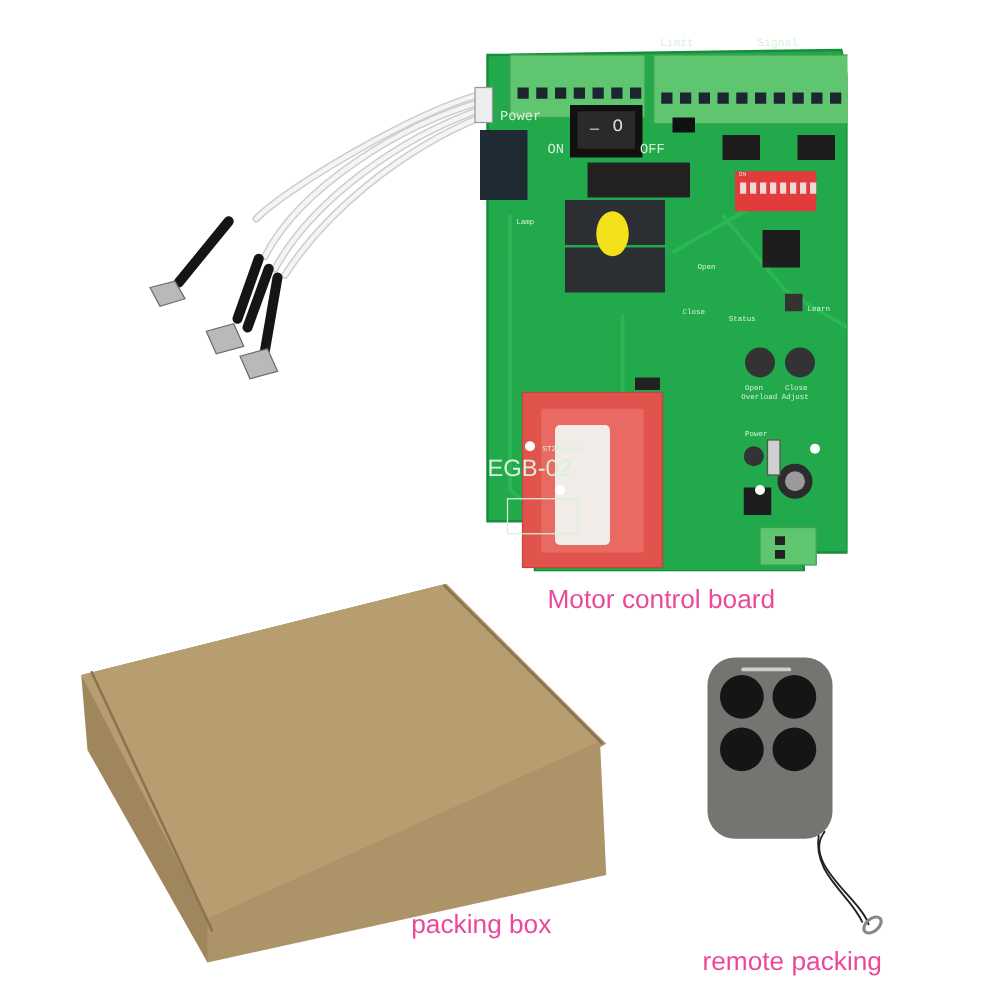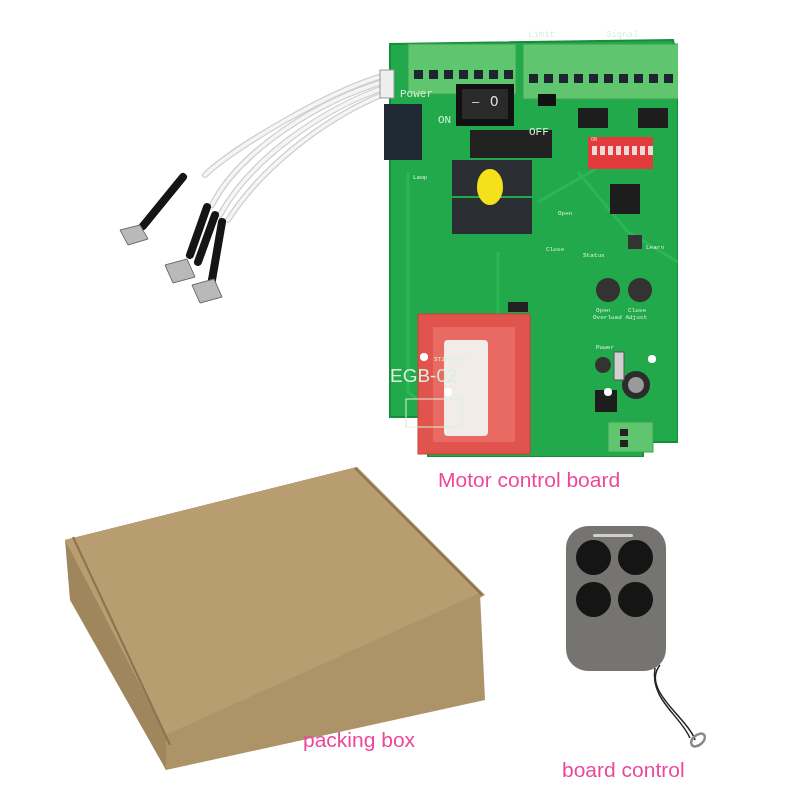--- a/index.html
+++ b/index.html
@@ -126,21 +126,21 @@
     <circle cx="46" cy="335" r="4" fill="#fff"></circle>
     <circle cx="70" cy="370" r="4" fill="#fff"></circle>
     <circle cx="274" cy="337" r="4" fill="#fff"></circle>
     <circle cx="230" cy="370" r="4" fill="#fff"></circle>
 
     <rect x="28" y="377" width="56" height="28" fill="none" stroke="#d9f0da" stroke-width="1"></rect>
   </svg>
 
   <span class="silk" style="left:22px;top:66px;font-size:11px;">Power</span>
   <span class="silk" style="left:60px;top:92px;font-size:11px;">ON</span>
-  <span class="silk" style="left:151px;top:92px;font-size:11px;margin-top:12px;">OFF</span>
+  <span class="silk" style="left:134px;top:92px;font-size:11px;">OFF</span>
   <span class="silk" style="left:94px;top:74px;font-size:12px;color:#ddd;">—</span>
   <span class="silk" style="left:112px;top:72px;font-size:14px;color:#ddd;">O</span>
   <span class="silk" style="left:150px;top:8px;font-size:9px;">Limit</span>
   <span class="silk" style="left:228px;top:8px;font-size:9px;">Signal</span>
   <span class="silk" style="left:35px;top:152px;font-size:6px;">Lamp</span>
   <span class="silk" style="left:180px;top:188px;font-size:6px;">Open</span>
   <span class="silk" style="left:168px;top:224px;font-size:6px;">Close</span>
   <span class="silk" style="left:205px;top:230px;font-size:6px;">Status</span>
   <span class="silk" style="left:268px;top:222px;font-size:6px;">Learn</span>
   <span class="silk" style="left:218px;top:285px;font-size:6px;">Open</span>
@@ -154,27 +154,27 @@
 <div class="caption" style="left:438px;top:468px;">Motor control board</div>
 
 <svg class="abs" style="left:0;top:0" width="800" height="800">
   <polygon points="65,540 357,467 485,595 166,770" fill="#ae946a"></polygon>
   <polygon points="65,540 357,467 480,593 166,735" fill="#b89d71"></polygon>
   <polygon points="166,735 480,593 485,700 166,770" fill="#ad9368"></polygon>
   <polygon points="65,540 166,735 166,770 70,600" fill="#9f865c"></polygon>
   <line x1="73" y1="537" x2="170" y2="745" stroke="#8a7350" stroke-width="2"></line>
   <line x1="355" y1="468" x2="482" y2="595" stroke="#8a7350" stroke-width="2"></line>
 </svg>
-<div class="caption" style="left:303px;top:728px;">packing box</div>
+<div class="caption" style="left:329px;top:728px;">packing box</div>
 
 <div class="abs" style="left:566px;top:526px;width:100px;height:145px;background:#767471;border-radius:22px;">
   <div class="abs" style="left:27px;top:8px;width:40px;height:3px;background:#cfcfcf;border-radius:2px;"></div>
   <div class="abs" style="left:10px;top:14px;width:35px;height:35px;border-radius:50%;background:#151515;"></div>
   <div class="abs" style="left:52px;top:14px;width:35px;height:35px;border-radius:50%;background:#151515;"></div>
   <div class="abs" style="left:10px;top:56px;width:35px;height:35px;border-radius:50%;background:#151515;"></div>
   <div class="abs" style="left:52px;top:56px;width:35px;height:35px;border-radius:50%;background:#151515;"></div>
 </div>
 <svg class="abs" style="left:0;top:0" width="800" height="800">
   <path d="M660,665 C640,690 690,720 695,740" stroke="#222" stroke-width="1.5" fill="none"></path>
   <path d="M655,668 C650,700 680,715 690,738" stroke="#222" stroke-width="1.5" fill="none"></path>
   <ellipse cx="698" cy="740" rx="8" ry="5" fill="none" stroke="#888" stroke-width="2.5" transform="rotate(-40 698 740)"></ellipse>
 </svg>
-<div class="caption" style="left:562px;top:758px;">board control</div>
+<div class="caption" style="left:562px;top:758px;">remote packing</div>
 
 </body></html>

